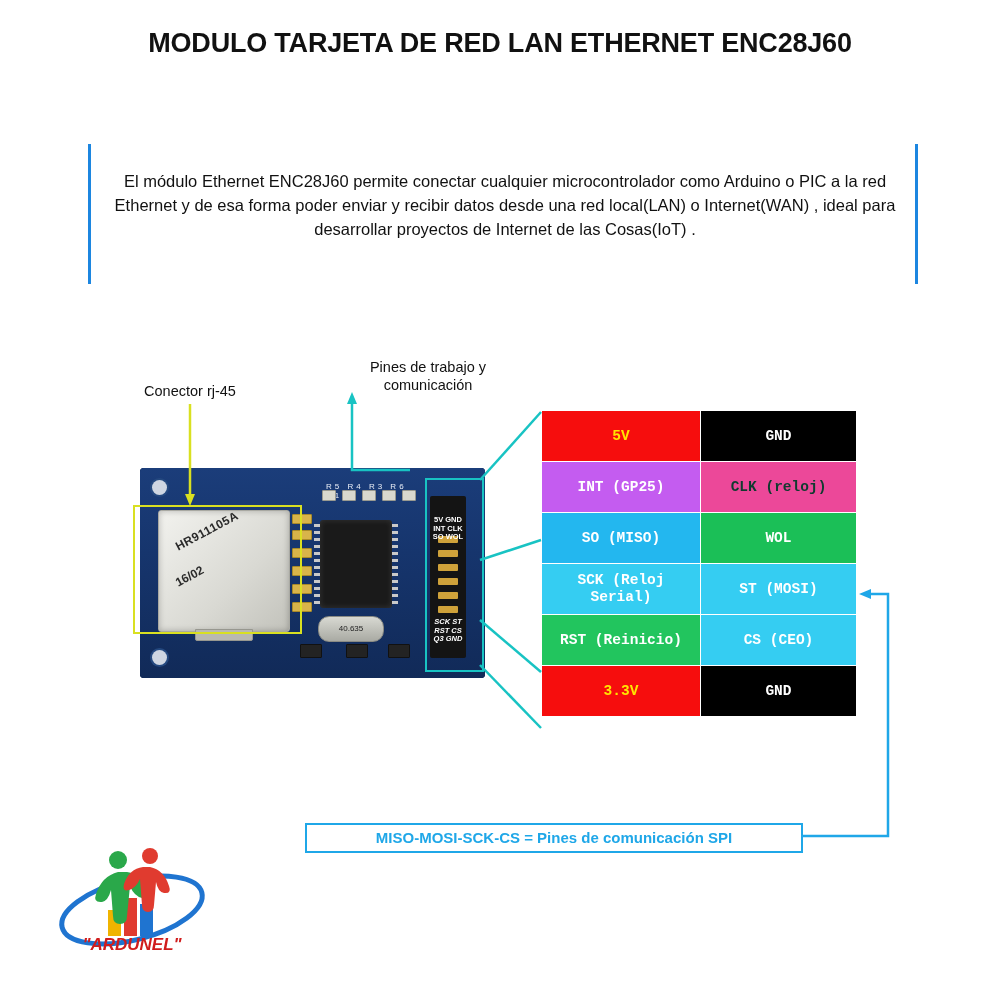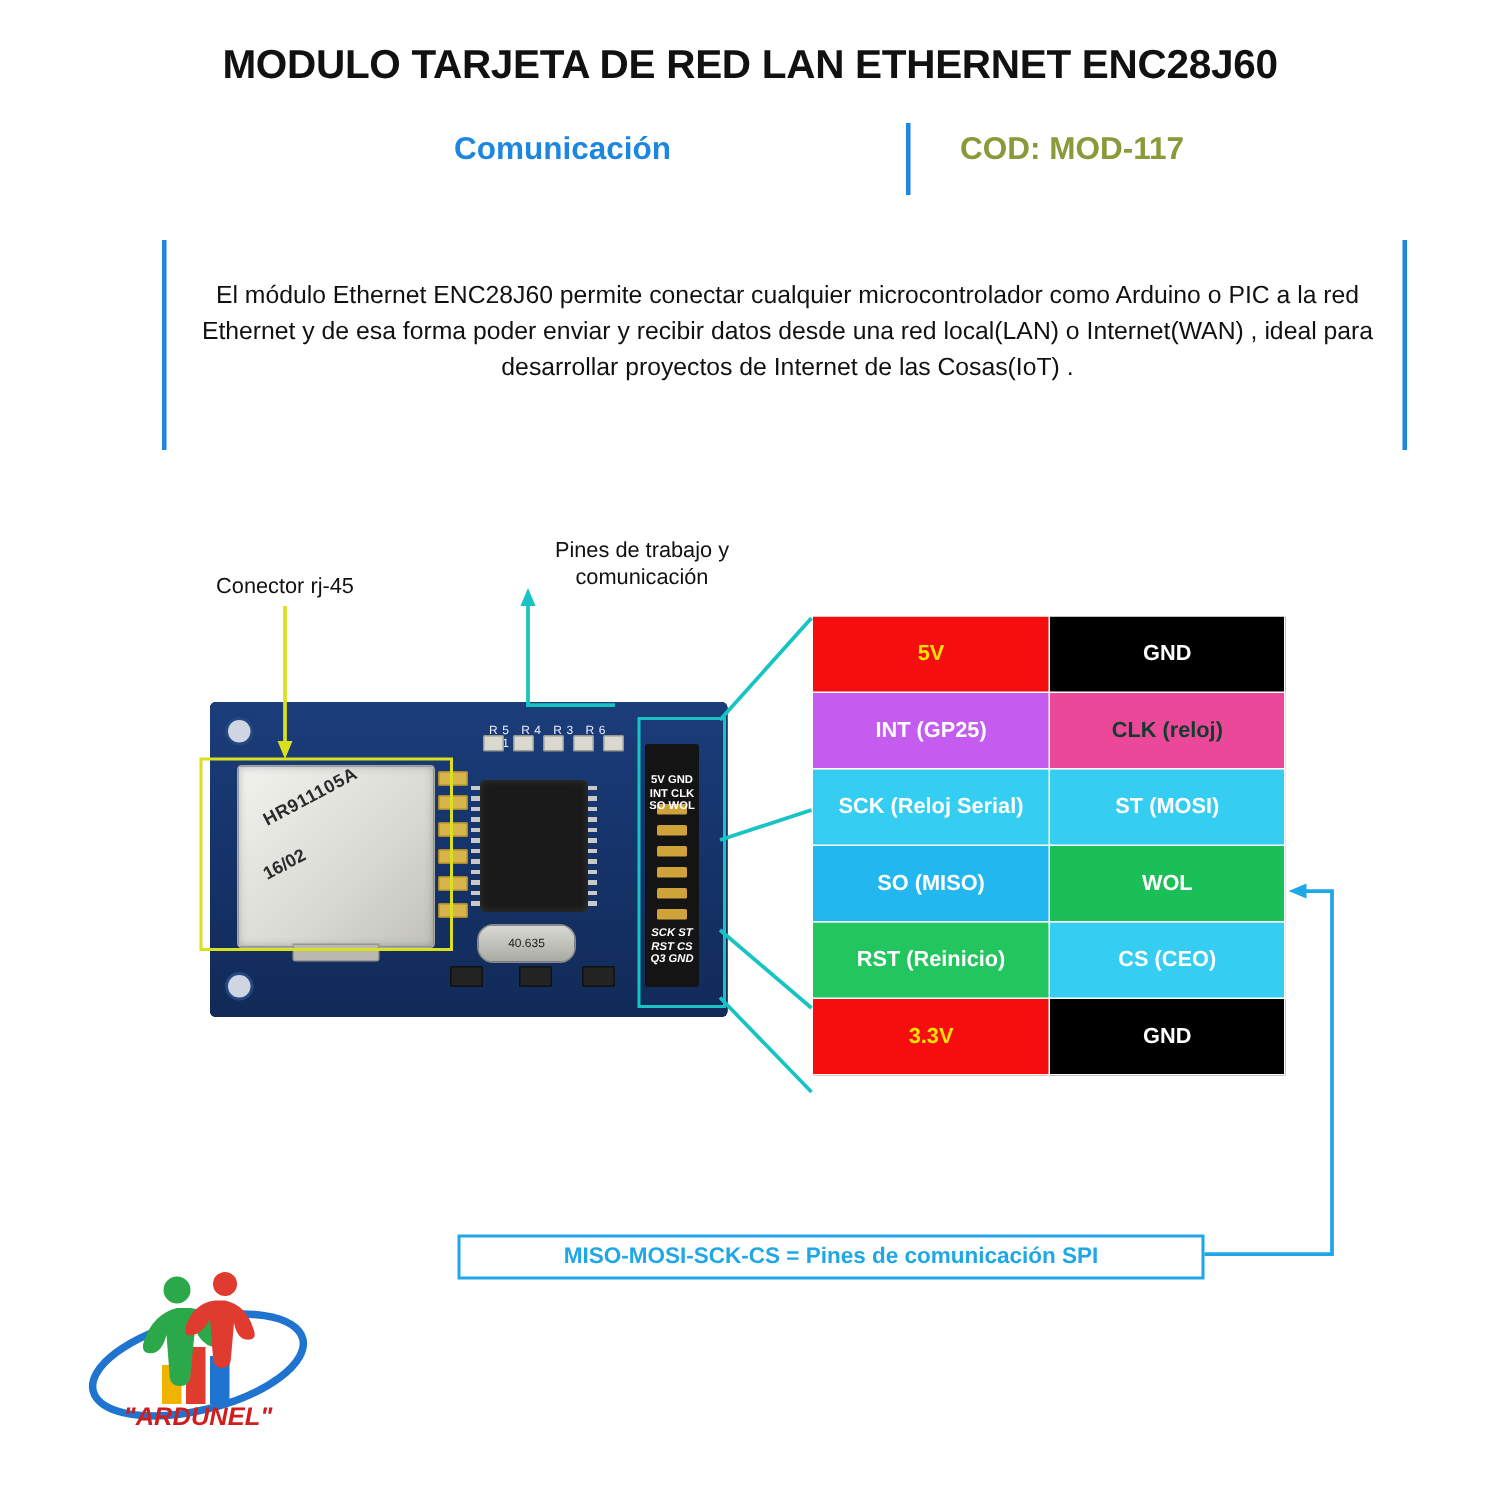--- a/index.html
+++ b/index.html
@@ -60,22 +60,22 @@
     width: 300px;
     text-align: left;
     font-size: 21px;
     font-weight: bold;
     color: #8a9a3b;
   }
 
   
   .desc-wrap {
     position: absolute;
-    left: 88px; top: 160px;
-    width: 830px; height: 140px; margin-left: 20px;
+    left: 88px; top: 144px;
+    width: 830px; height: 140px;
   }
   .desc-bar-left {
     position: absolute;
     left: 0; top: 0;
     width: 3px; height: 140px;
     background: #1c86e0;
   }
   .desc-bar-right {
     position: absolute;
     left: 827px; top: 0;
@@ -248,20 +248,21 @@
     background: transparent;
   }
   #hl-pins { left: 425px; top: 478px; width: 55px; height: 190px; }
 
   
   .pintable {
     position: absolute;
     left: 541px; top: 410px;
     width: 316px;
     border-collapse: collapse;
+    font-family: Liberation Mono, monospace;
   }
   .pintable td {
     width: 158px;
     height: 50px;
     text-align: center;
     vertical-align: middle;
     font-size: 14.5px;
     font-weight: bold;
     border: 1px solid #ffffff;
     padding: 0 4px;
@@ -307,25 +308,20 @@
     font-style: italic;
   }
 </style>
 </head>
 <body>
 
 <div class="page">
 
   <div class="title">MODULO TARJETA DE RED LAN ETHERNET ENC28J60</div>
 
-  <div class="subtitle-row">
-    <div class="subtitle-cat">Comunicación</div>
-    <div class="vdivider"></div>
-    <div class="subtitle-cod">COD: MOD-117</div>
-  </div>
 
   <div class="desc-wrap">
     <div class="desc-bar-left"></div>
     <div class="desc-bar-right"></div>
     <div class="desc-text">El módulo Ethernet ENC28J60 permite conectar cualquier microcontrolador como Arduino o PIC a la red Ethernet y de esa forma poder enviar y recibir datos desde una red local(LAN) o Internet(WAN) , ideal para desarrollar proyectos de Internet de las Cosas(IoT) .</div>
   </div>
 
   <div class="ann" id="ann-rj45">Conector rj-45</div>
   <div class="ann" id="ann-pines">Pines de trabajo y comunicación</div>
 
@@ -389,26 +385,26 @@
     <tbody>
       <tr>
         <td style="background:#f60d0d;color:#ffe400;">5V</td>
         <td style="background:#000000;color:#ffffff;">GND</td>
       </tr>
       <tr>
         <td style="background:#c45cf0;color:#ffffff;">INT (GP25)</td>
         <td style="background:#ec4899;color:#103b2f;">CLK (reloj)</td>
       </tr>
       <tr>
+        <td style="background:#23b7ef;color:#ffffff;">SO (MISO)</td>
+        <td style="background:#1bbf57;color:#ffffff;">WOL</td>
+      </tr>
+      <tr>
         <td style="background:#35cdf2;color:#ffffff;">SCK (Reloj Serial)</td>
         <td style="background:#35cdf2;color:#ffffff;">ST (MOSI)</td>
-      </tr>
-      <tr>
-        <td style="background:#23b7ef;color:#ffffff;">SO (MISO)</td>
-        <td style="background:#1bbf57;color:#ffffff;">WOL</td>
       </tr>
       <tr>
         <td style="background:#22c55e;color:#ffffff;">RST (Reinicio)</td>
         <td style="background:#35cdf2;color:#ffffff;">CS (CEO)</td>
       </tr>
       <tr>
         <td style="background:#f60d0d;color:#ffe400;">3.3V</td>
         <td style="background:#000000;color:#ffffff;">GND</td>
       </tr>
     </tbody>

